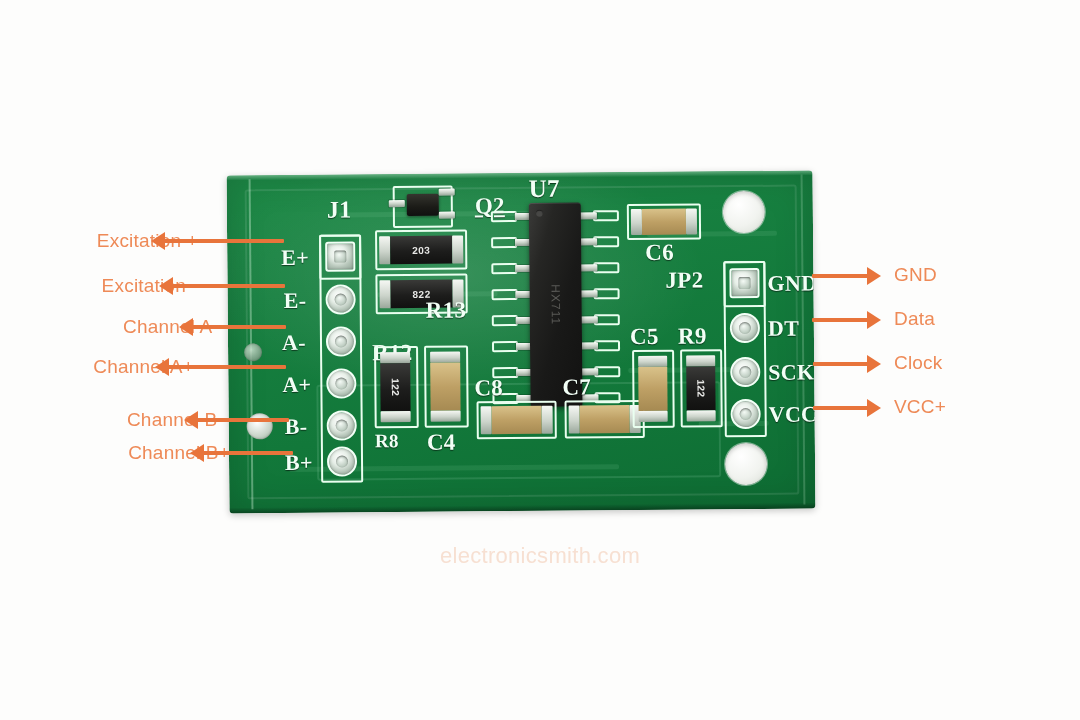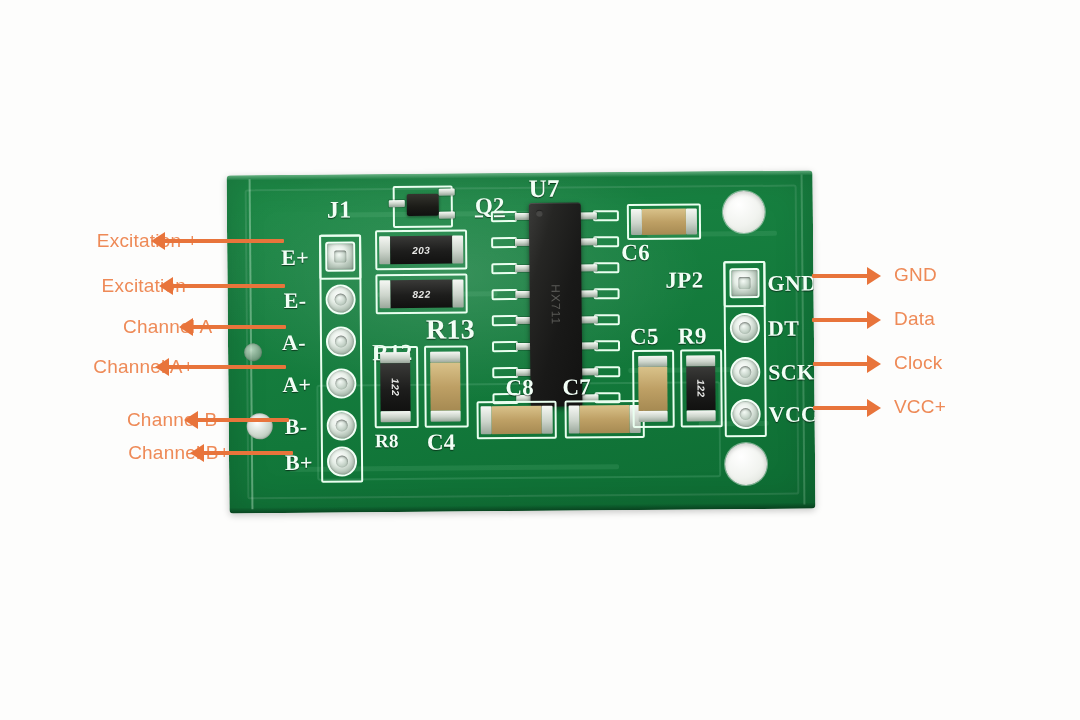--- a/index.html
+++ b/index.html
@@ -123,21 +123,21 @@
   }
 
   
   .fp {
     position: absolute;
     border: 2px solid #eafff0;
     border-radius: 2px;
   }
   .smd {
     position: absolute;
-    display: flex; align-items: stretch; font-style: italic;
+    display: flex; align-items: stretch;
   }
   .smd .term {
     width: 11px;
     background: linear-gradient(#f6f8f4, #ccd4cb 55%, #9aa79b);
     border-radius: 1px;
   }
   .smd .body {
     flex: 1;
     display: flex; align-items: center; justify-content: center;
     font-family: "Liberation Sans", sans-serif;
@@ -303,21 +303,21 @@
       </div>
 
       <div class="fp" style="left:148px; top:100px; width:92px; height:40px;"></div>
       <div class="smd res" style="left:152px; top:106px; width:84px; height:28px;">
         <div class="term"></div>
         <div class="body">822</div>
         <div class="term"></div>
       </div>
 
       <div class="silk" style="left:144px; top:140px; font-size:23px;margin-top:26px;">R12</div>
-      <div class="silk" style="left:198px; top:140px; font-size:28px;">R13</div>
+      <div class="silk" style="left:198px; top:124px; font-size:23px;">R13</div>
 
       <div class="fp" style="left:146px; top:172px; width:44px; height:82px;"></div>
       <div class="smd res" style="left:152px; top:178px; width:30px; height:70px; flex-direction:column;">
         <div class="term" style="width:auto; height:11px;"></div>
         <div class="body vert">122</div>
         <div class="term" style="width:auto; height:11px;"></div>
       </div>
 
       <div class="fp" style="left:196px; top:172px; width:44px; height:82px;"></div>
       <div class="smd cap" style="left:202px; top:178px; width:30px; height:70px; flex-direction:column;">
@@ -370,29 +370,29 @@
         <div class="mark">HX711</div>
       </div>
       <div class="silk" style="left:302px; top:2px; font-size:25px;">U7</div>
 
       <div class="fp" style="left:400px; top:32px; width:74px; height:36px;"></div>
       <div class="smd cap" style="left:404px; top:37px; width:66px; height:26px;">
         <div class="term"></div>
         <div class="body"></div>
         <div class="term"></div>
       </div>
-      <div class="silk" style="left:394px; top:68px; font-size:23px;">C6</div>
+      <div class="silk" style="left:418px; top:68px; font-size:23px;">C6</div>
 
       <div class="fp" style="left:248px; top:228px; width:80px; height:38px;"></div>
       <div class="smd cap" style="left:252px; top:233px; width:72px; height:28px;">
         <div class="term"></div>
         <div class="body"></div>
         <div class="term"></div>
       </div>
-      <div class="silk" style="left:246px; top:202px; font-size:23px;margin-left:31px;">C8</div>
+      <div class="silk" style="left:246px; top:202px; font-size:23px;">C8</div>
 
       <div class="fp" style="left:336px; top:228px; width:80px; height:38px;"></div>
       <div class="smd cap" style="left:340px; top:233px; width:72px; height:28px;">
         <div class="term"></div>
         <div class="body"></div>
         <div class="term"></div>
       </div>
       <div class="silk" style="left:334px; top:202px; font-size:23px;">C7</div>
 
       <div class="fp" style="left:404px; top:178px; width:42px; height:78px;"></div>
@@ -473,14 +473,15 @@
   <div class="arrow to-right" style="left:813px; top:362px; width:55px;">
     <span class="head"></span>
   </div>
   <div class="label right" style="left:894px; top:353px;">Clock</div>
 
   <div class="arrow to-right" style="left:813px; top:406px; width:55px;">
     <span class="head"></span>
   </div>
   <div class="label right" style="left:894px; top:397px;">VCC+</div>
 
+  <div class="watermark" style="top:543px;">electronicsmith.com</div>
 
 </div>
 
 </body></html>

